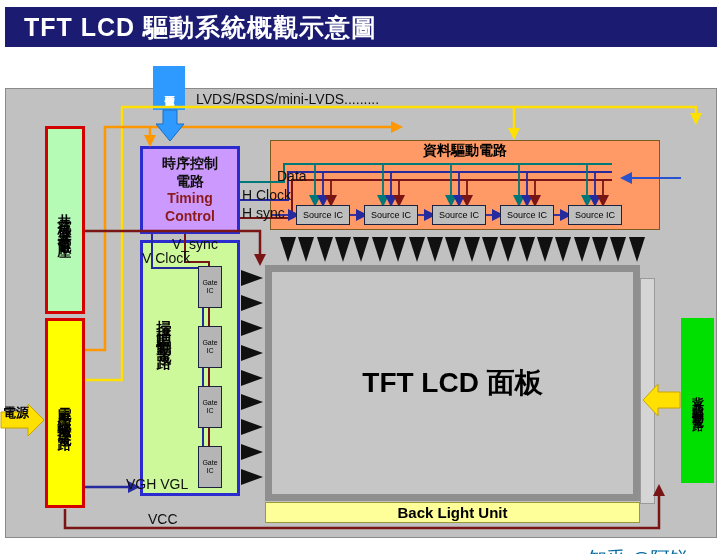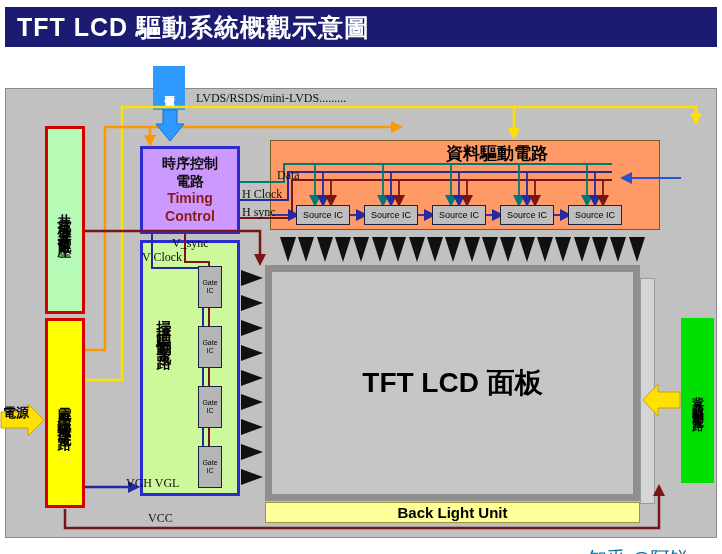--- a/index.html
+++ b/index.html
@@ -1,54 +1,54 @@
 <!DOCTYPE html>
 <html><head>
 <meta charset="utf-8">
 <style>
   html,body{margin:0;padding:0;background:#ffffff;}
   .page{position:relative;width:722px;height:554px;background:#ffffff;overflow:hidden;
         font-family:"Liberation Sans","DejaVu Sans",sans-serif;}
   .abs{position:absolute;box-sizing:border-box;}
   .titlebar{left:5px;top:7px;width:712px;height:40px;background:#1b1b72;color:#ffffff;
-            display:flex;align-items:center;padding-left:12px;z-index:2;}
+            display:flex;align-items:center;padding-left:19px;z-index:2;}
   .titlebar span{font-size:25px;font-weight:bold;letter-spacing:1px;}
   .canvas{left:5px;top:88px;width:712px;height:450px;background:#c1c1c1;border:1px solid #8a8a8a;z-index:0;}
   .vtext{writing-mode:vertical-rl;text-orientation:upright;}
   .box{display:flex;align-items:center;justify-content:center;text-align:center;}
   .ifbox{left:153px;top:66px;width:32px;height:44px;background:#2e9aff;color:#ffffff;
          font-size:10px;font-weight:bold;line-height:1.05;z-index:2;}
   .common{left:45px;top:126px;width:40px;height:188px;background:#b5fbb5;border:3px solid #d40000;
           font-size:14px;font-weight:bold;letter-spacing:5px;z-index:2;}
   .voltage{left:45px;top:318px;width:40px;height:190px;background:#ffff00;border:3px solid #d40000;
            font-size:14px;font-weight:bold;letter-spacing:5px;z-index:2;}
   .timing{left:140px;top:146px;width:100px;height:88px;background:#cc99ff;border:3px solid #2b2bd0;
           z-index:2;flex-direction:column;}
   .timing .cn{font-size:14px;font-weight:bold;color:#101010;line-height:1.25;}
   .timing .en{font-size:14px;font-weight:bold;color:#8b1a1a;line-height:1.25;}
   .datadrv{left:270px;top:140px;width:390px;height:90px;background:#ff9966;border:1px solid #7a5a20;z-index:1;}
-  .datadrv-title{left:270px;top:142px;width:390px;text-align:center;font-size:17px;font-weight:bold;z-index:2;margin-left:32px;}
+  .datadrv-title{left:270px;top:142px;width:390px;text-align:center;font-size:14px;font-weight:bold;z-index:2;}
   .srcic{top:205px;width:54px;height:20px;background:#bebebe;border:1px solid #1c2340;
          font-size:9px;z-index:4;}
   .gamma{left:681px;top:124px;width:33px;height:160px;background:#16c8f0;z-index:2;
          flex-direction:column;padding-top:2px;}
   .gamma .en{font-size:8.5px;font-weight:bold;}
   .gamma .cn{font-size:11.5px;font-weight:bold;letter-spacing:4px;}
   .scan{left:140px;top:240px;width:100px;height:256px;background:#cdf99b;border:3px solid #2b2bd0;z-index:2;}
   .scanlabel{left:154px;top:308px;font-size:15px;font-weight:bold;letter-spacing:7px;z-index:2;}
   .gateic{left:198px;width:24px;height:42px;background:#b5b5b5;border:1px solid #1c2340;
           font-size:7px;line-height:1.2;z-index:4;}
   .panel{left:265px;top:265px;width:375px;height:236px;background:#c6c6c6;border:7px solid #8f8f8f;
          font-size:28px;font-weight:bold;z-index:2;}
   .blustrip{left:640px;top:278px;width:15px;height:226px;background:#d5d5d5;border:1px solid #9a9a9a;z-index:1;}
   .blubar{left:265px;top:502px;width:375px;height:21px;background:#ffff99;border:1px solid #9a9a3a;
           font-size:15px;font-weight:bold;z-index:2;}
   .bldrv{left:681px;top:318px;width:33px;height:165px;background:#00e000;
          font-size:11.5px;font-weight:bold;letter-spacing:4px;z-index:2;}
-  .lab{font-size:12px;color:#101010;z-index:6;white-space:nowrap;font-family:Liberation Serif, serif;}
+  .lab{font-size:14px;color:#101010;z-index:6;white-space:nowrap;}
   .power{left:3px;top:404px;font-size:13px;font-weight:bold;z-index:6;}
   .wm{left:588px;top:546px;font-size:19px;color:#0369a1;z-index:6;white-space:nowrap;}
   #wires{left:0;top:0;width:722px;height:554px;z-index:3;pointer-events:none;}
   .trirow{left:280px;top:237px;width:365px;height:26px;display:flex;justify-content:space-between;z-index:4;}
   .tricol{left:241px;top:270px;width:22px;height:215px;display:flex;flex-direction:column;
           justify-content:space-between;z-index:4;}
   i.td{width:0;height:0;border-left:8px solid transparent;border-right:8px solid transparent;
        border-top:25px solid #101010;}
   i.tr{width:0;height:0;border-top:8px solid transparent;border-bottom:8px solid transparent;
        border-left:22px solid #101010;}

